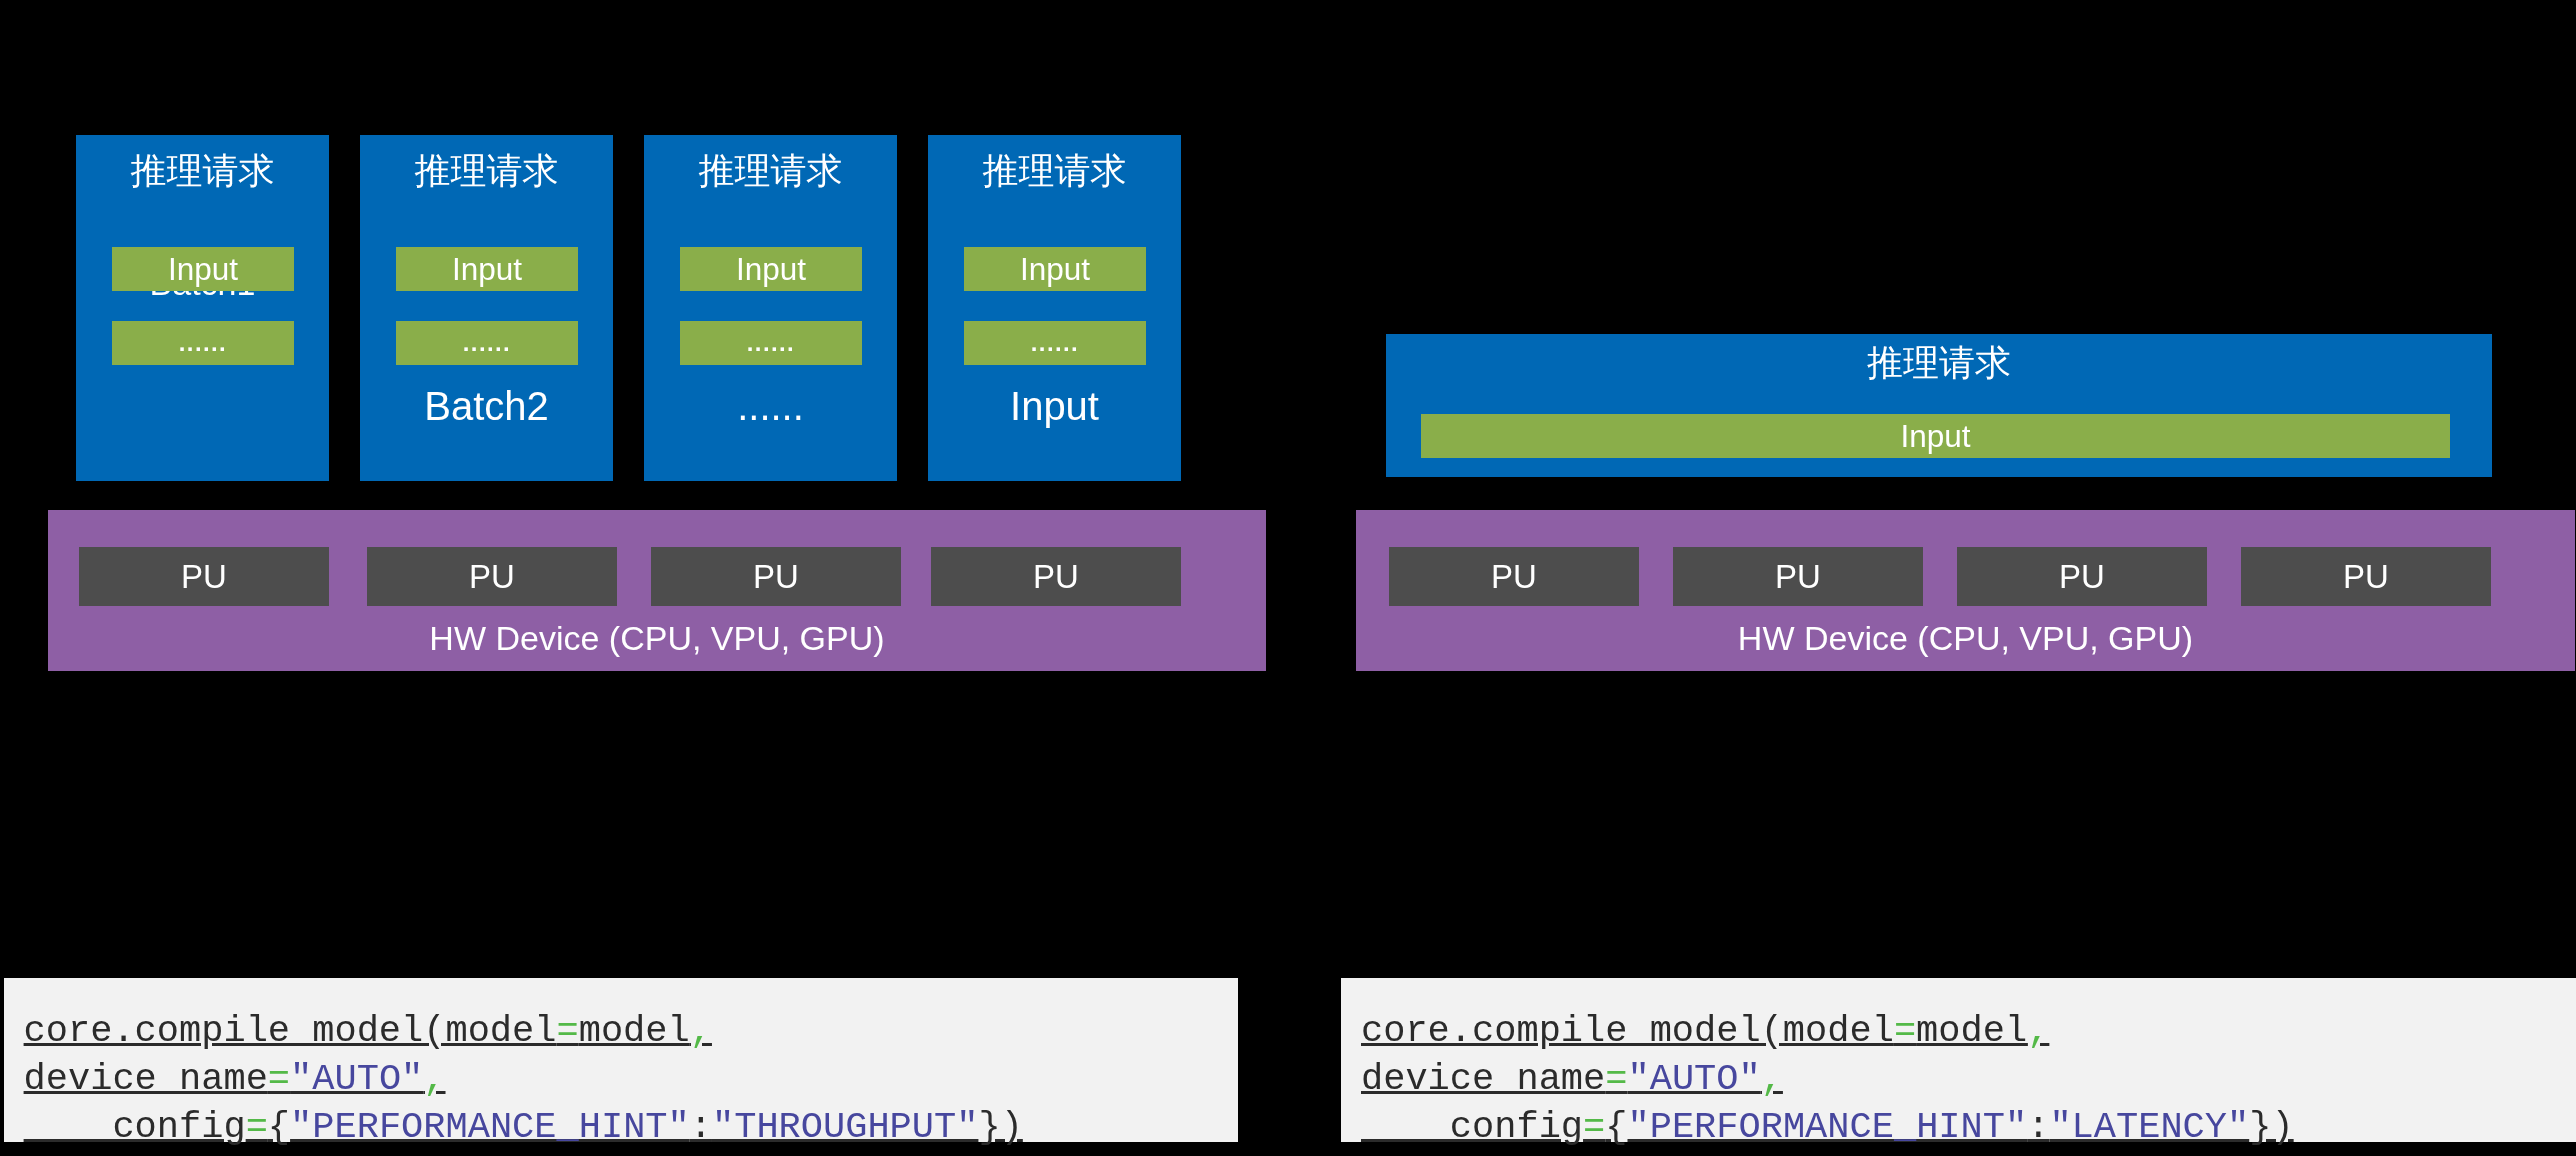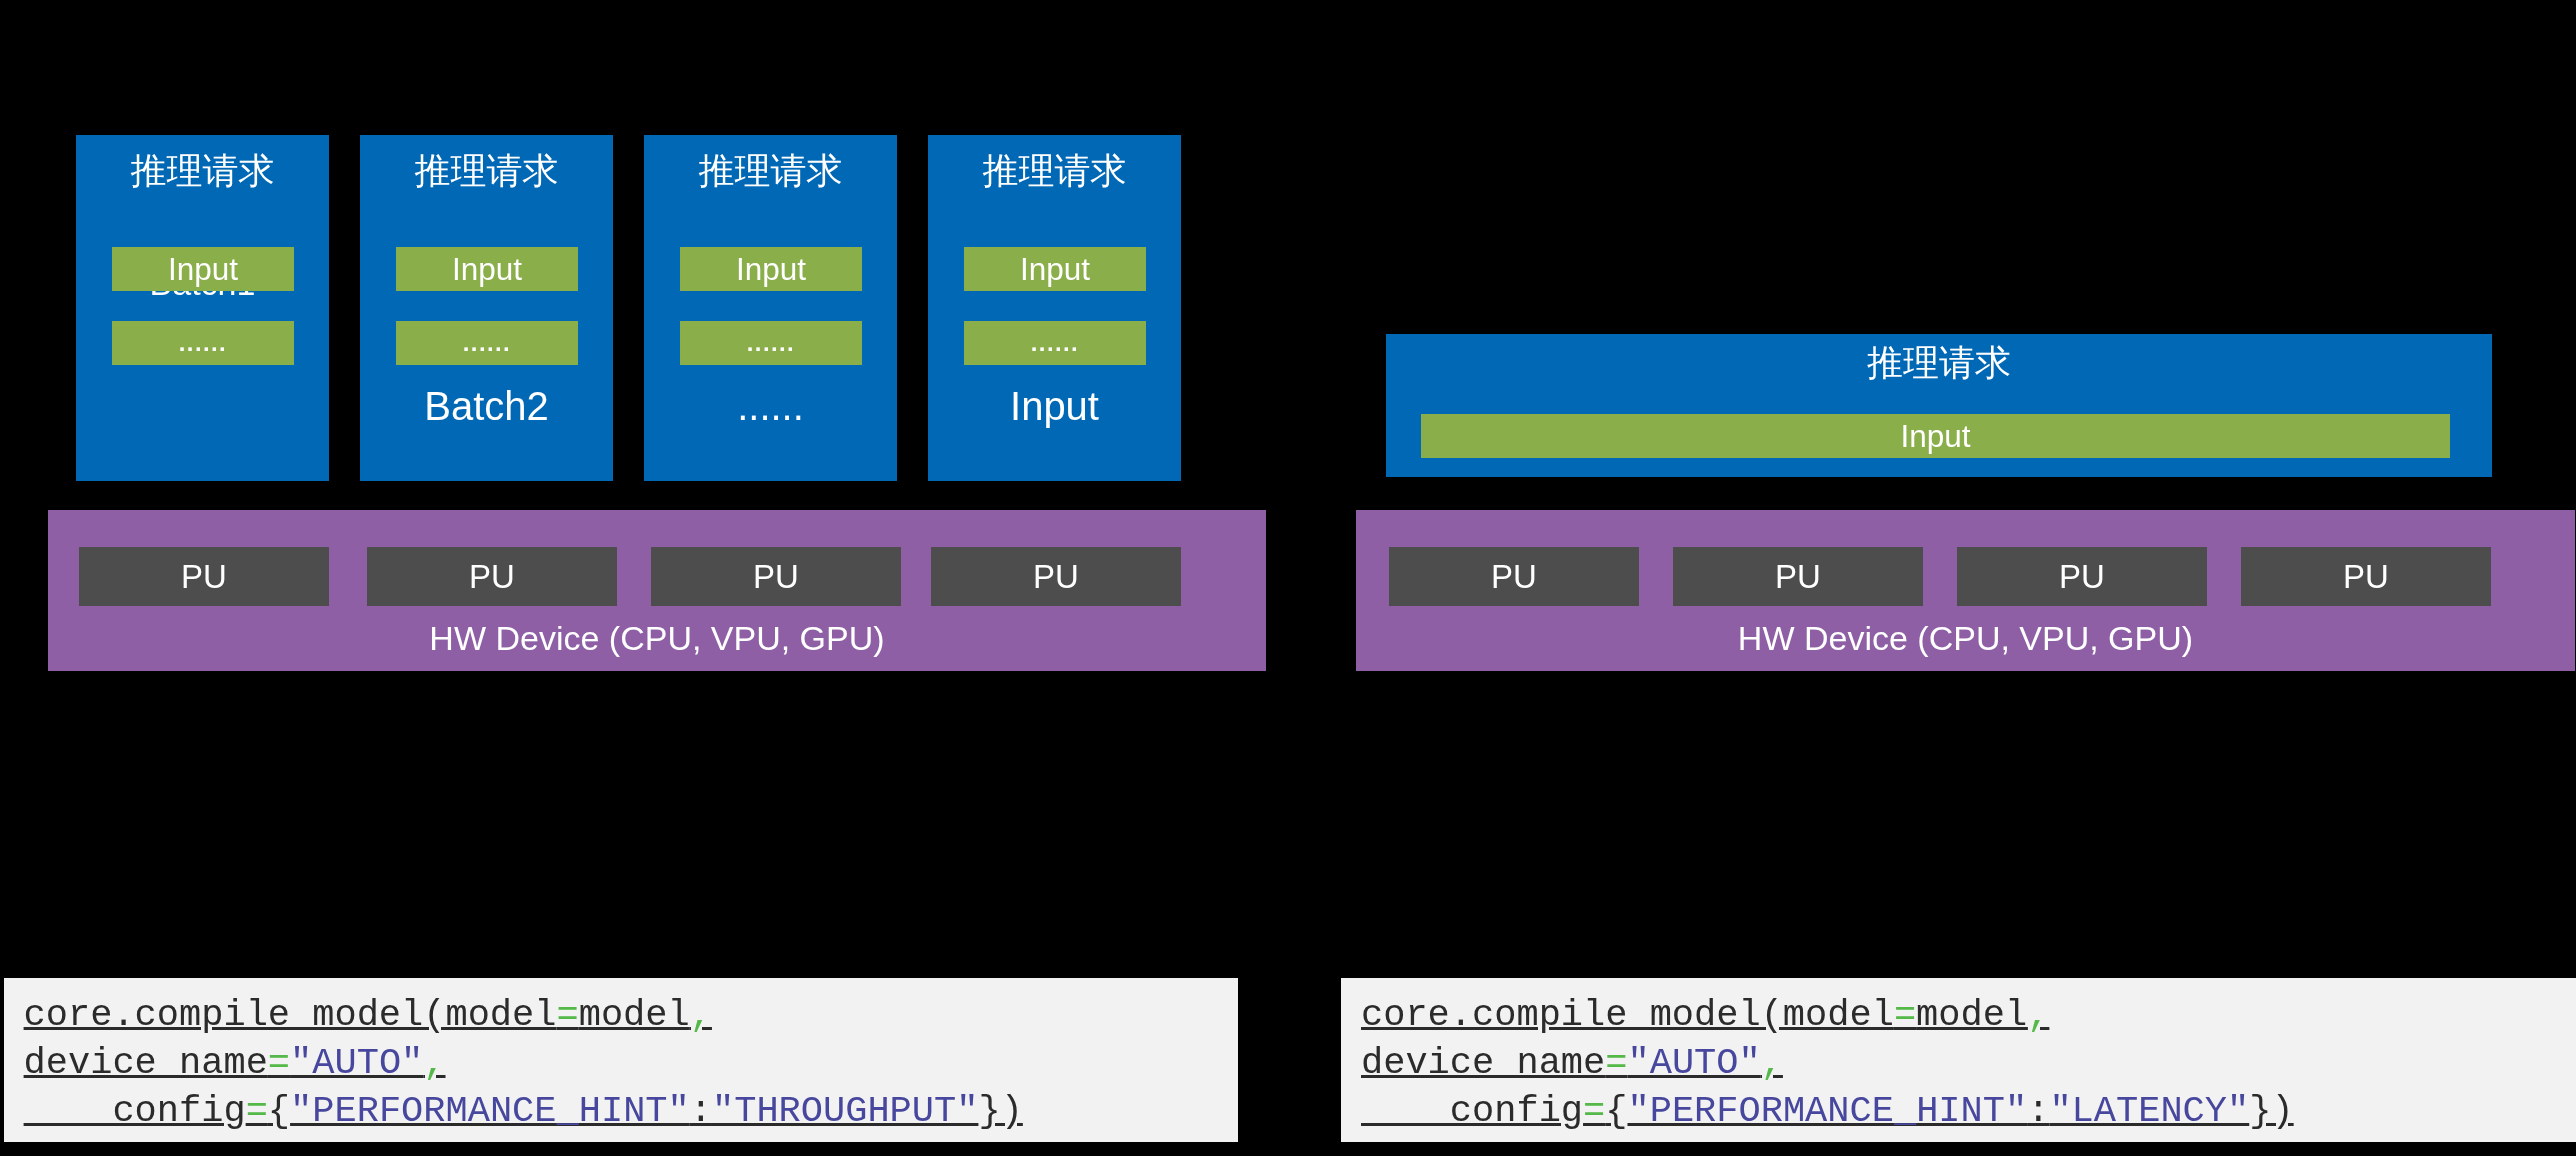--- a/index.html
+++ b/index.html
@@ -48,21 +48,21 @@
   
   .wide-req{background:var(--box-blue);left:1386px;top:334px;width:1106px;height:143px;}
   .wide-title{position:absolute;top:8.6px;left:0;width:100%;text-align:center;
     font-size:36px;line-height:40px;color:var(--text-white);}
   .wide-input{position:absolute;left:35px;top:80px;width:1029px;height:44px;
     background:var(--box-green);display:flex;align-items:center;justify-content:center;
     font-size:31.5px;color:var(--text-white);}
 
   
   .code-block{background:var(--code-bg);top:978px;height:164px;box-sizing:border-box;
-    padding:13px 0 0 20px;font-family:"Liberation Mono",monospace;font-size:37px;
+    padding:29px 0 0 20px;font-family:"Liberation Mono",monospace;font-size:37px;
     line-height:48px;color:var(--code-plain);}
   .code-line{white-space:pre;}
   .tok-plain{color:var(--code-plain);}
   .tok-op{color:var(--code-op);}
   .tok-str{color:var(--code-str);}
 </style>
 </head>
 <body>
 
 <div class="abs req-box" style="left:76px;">

